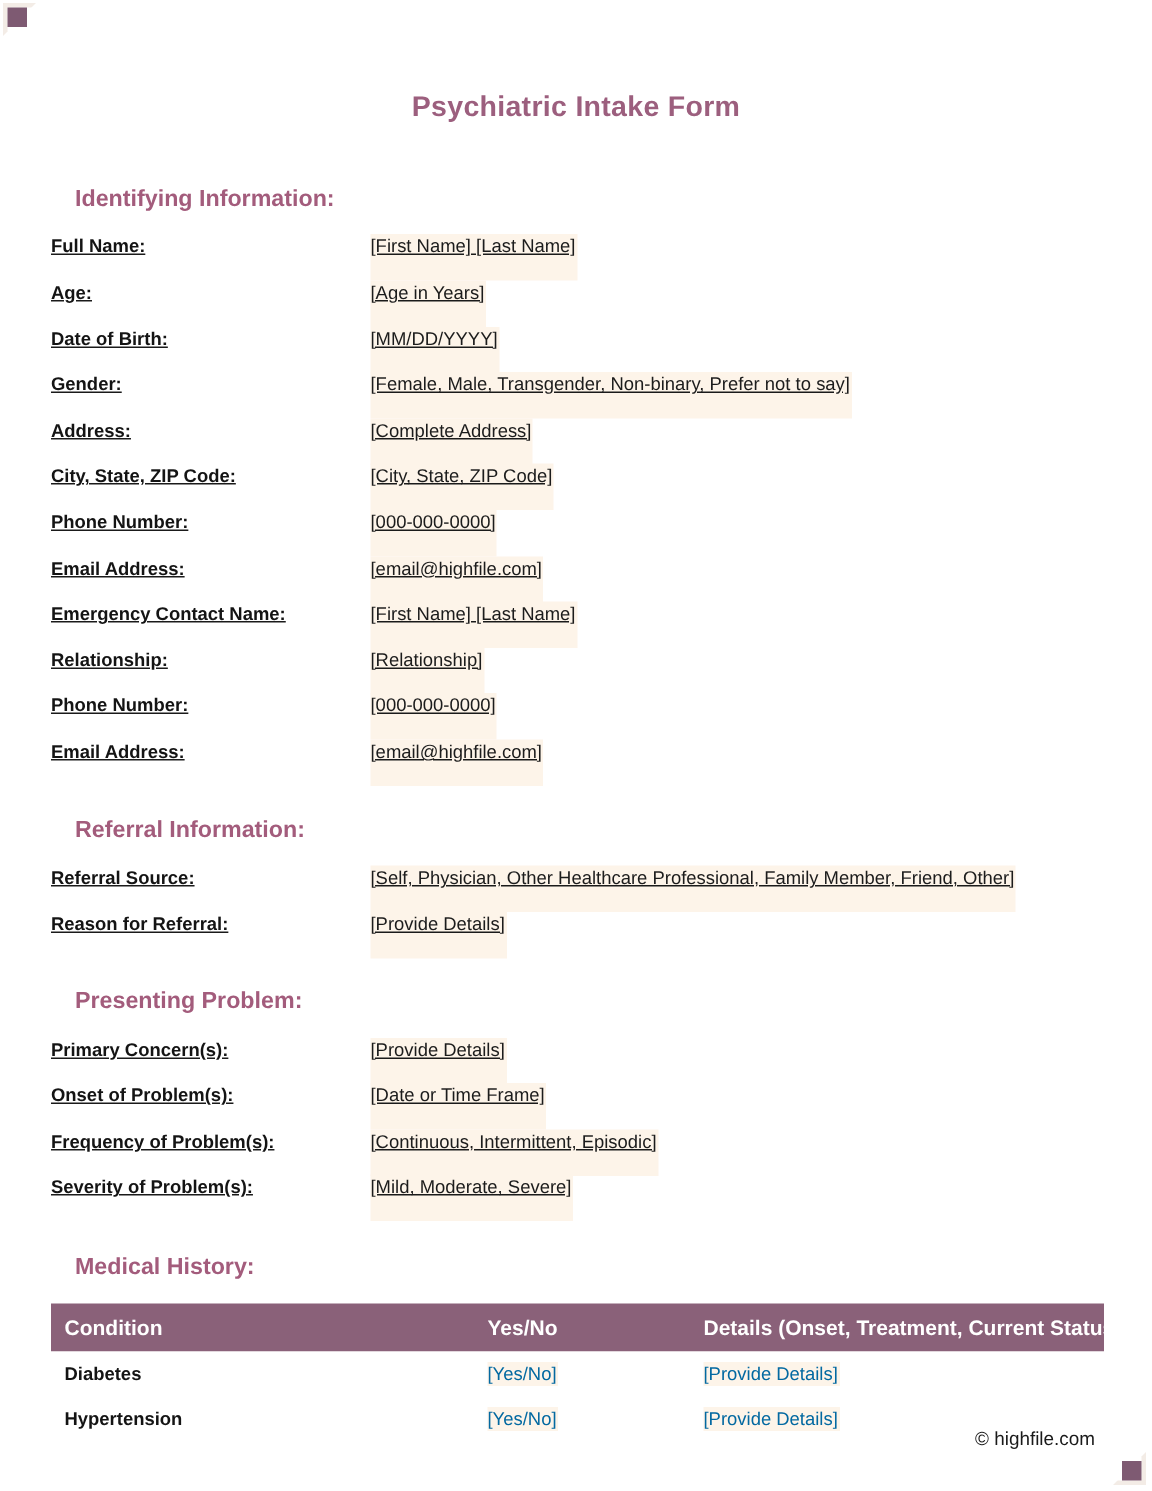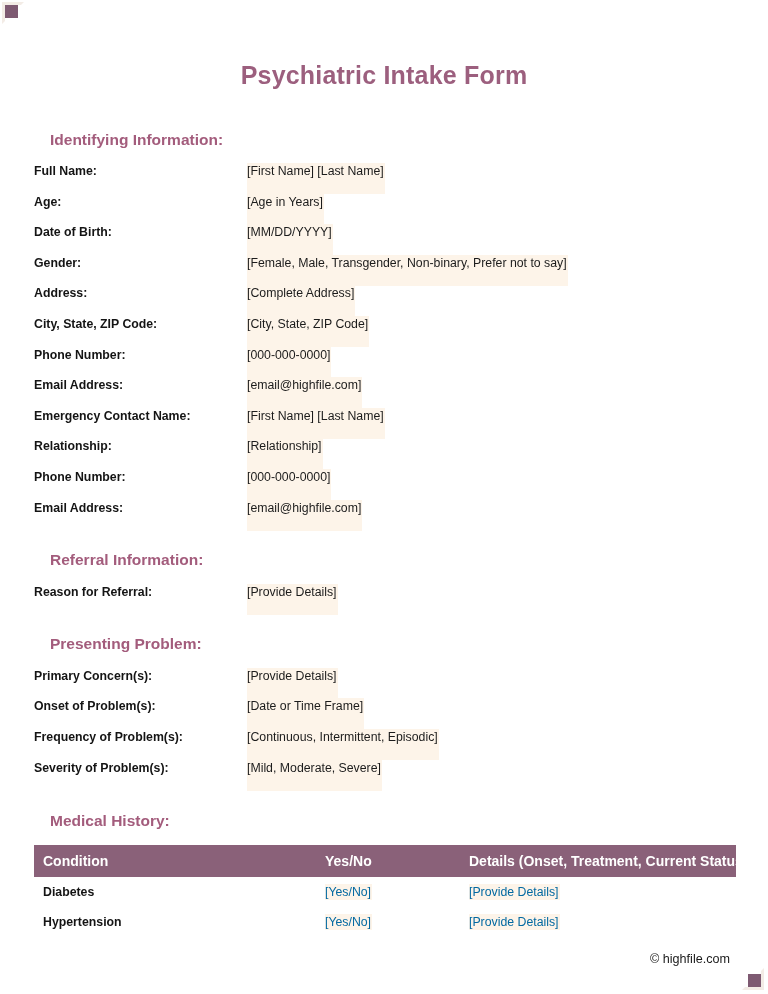--- a/index.html
+++ b/index.html
@@ -41,38 +41,38 @@
     position: absolute;
     left: 0; top: 0;
     width: 768px;
     height: 994px;
     padding: 0 34px;
   }
 
   .doc-title {
     text-align: center;
     color: #9c5f7e;
-    font-size: 25px;
+    font-size: 19px;
     font-weight: bold;
     letter-spacing: 0.2px;
     margin: 0;
     padding-top: 62px;
     line-height: 1.1;
   }
 
   .section-heading {
     color: #a35c7c;
     font-size: 15.5px;
     font-weight: bold;
     margin: 16px;
     padding: 0;
     line-height: 1;
   }
 
-  .field-list { margin: 0; padding: 0; }
+  .field-list { margin: 0; padding: 0; text-decoration: underline; }
 
   .field-row {
     display: flex;
     align-items: baseline;
     height: 30.6px;
   }
   .field-label {
     width: 213px;
     flex: 0 0 213px;
     font-size: 12.3px;
@@ -209,20 +209,24 @@
         <div class="field-row">
           <div class="field-label">Email Address:</div>
           <div class="field-value">[email@highfile.com]</div>
         </div>
       </div>
   </div>
 
   <div class="sec-referral">
     <h2 class="section-heading">Referral Information:</h2>
     <div class="field-list" id="list-referral">
+        <div class="field-row">
+          <div class="field-label">Referral Source:</div>
+          <div class="field-value">[Self, Physician, Other Healthcare Professional, Family Member, Friend, Other]</div>
+        </div>
         <div class="field-row">
           <div class="field-label">Reason for Referral:</div>
           <div class="field-value">[Provide Details]</div>
         </div>
       </div>
   </div>
 
   <div class="sec-presenting">
     <h2 class="section-heading">Presenting Problem:</h2>
     <div class="field-list" id="list-presenting">

